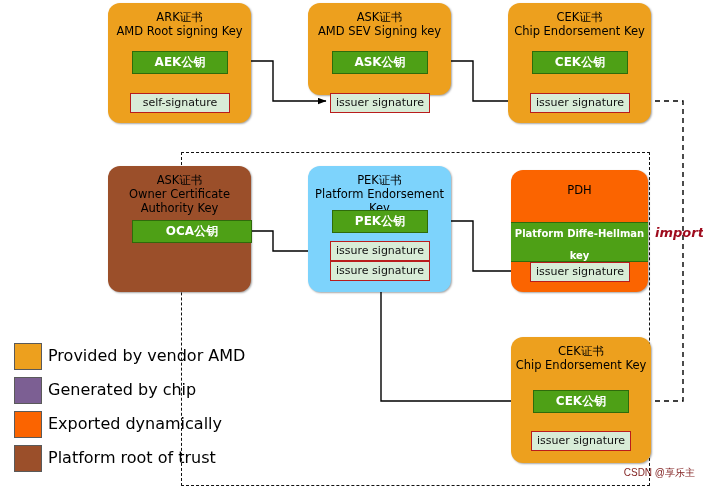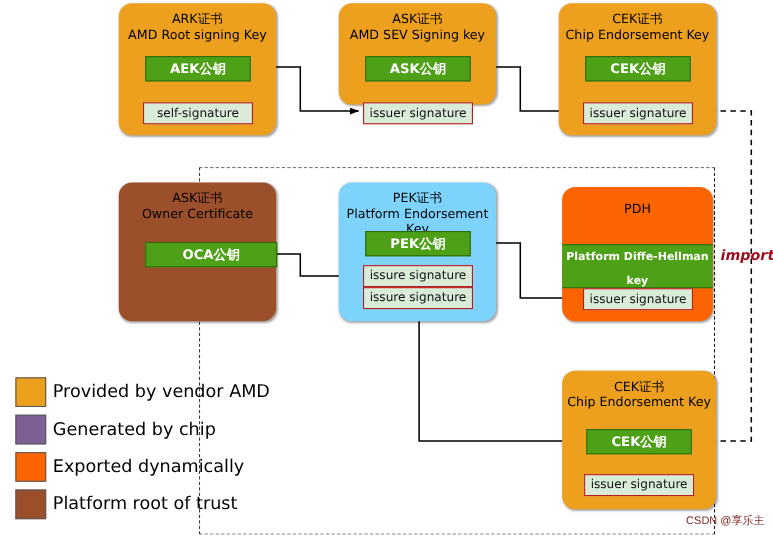--- a/index.html
+++ b/index.html
@@ -163,20 +163,21 @@
       <div>Chip Endorsement Key</div>
     </div>
     <div class="keybar" style="left:24px;top:48px;width:96px;">CEK公钥</div>
     <div class="sigbar" style="left:22px;top:90px;width:100px;">issuer signature</div>
   </div>
 
   <div class="card root" style="left:108px;top:166px;width:143px;height:126px;">
     <div class="hdr">
       <div>ASK证书</div>
       <div>Owner Certificate</div>
+      <div>Authority Key</div>
     </div>
     <div class="keybar" style="left:24px;top:54px;width:120px;">OCA公钥</div>
   </div>
 
   <div class="card chip" style="left:308px;top:166px;width:143px;height:126px;">
     <div class="hdr">
       <div>PEK证书</div>
       <div>Platform Endorsement Key</div>
     </div>
     <div class="keybar" style="left:24px;top:44px;width:96px;">PEK公钥</div>

